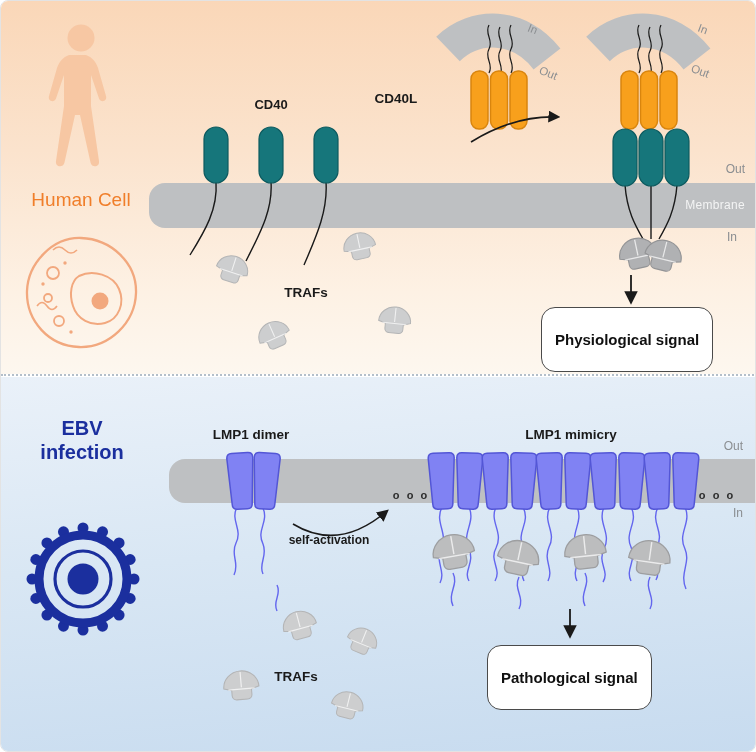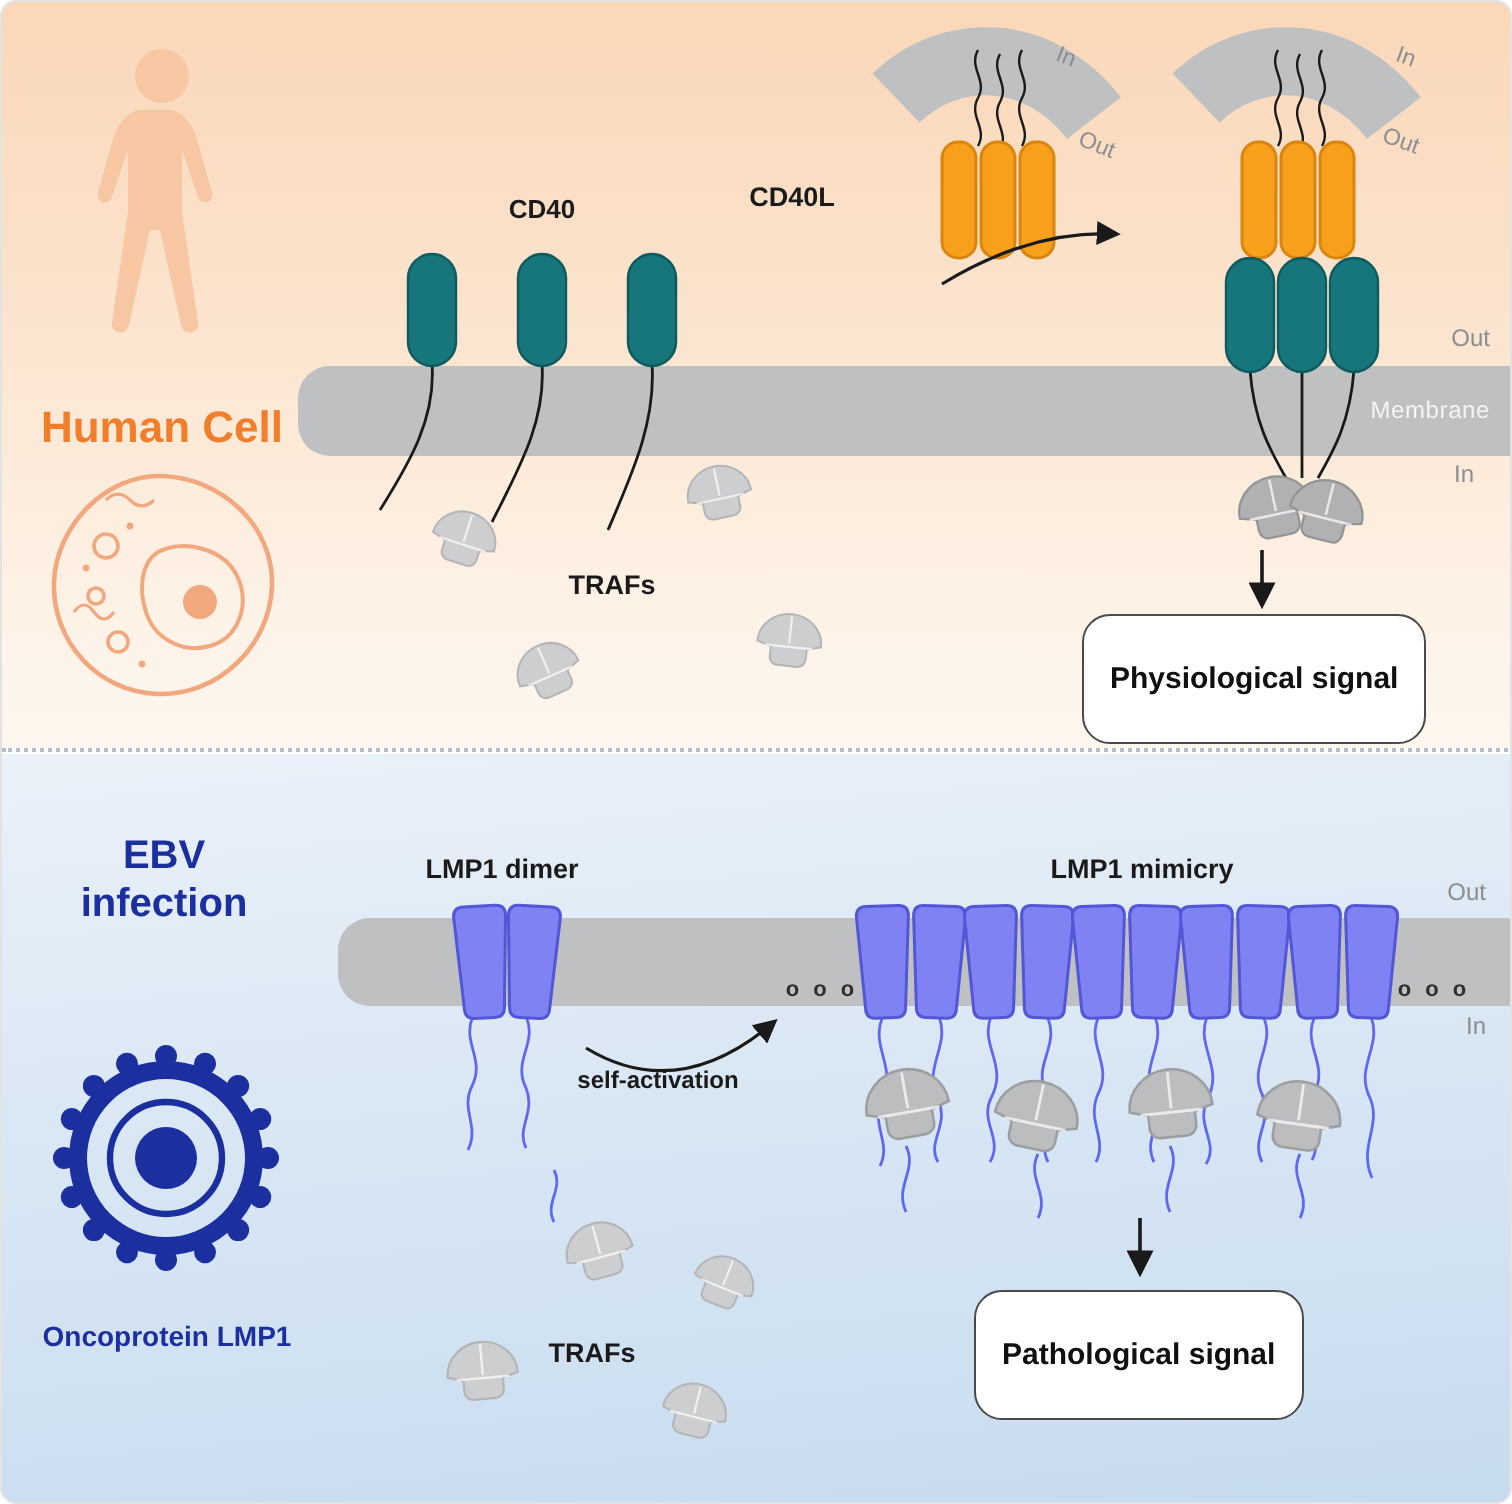--- a/index.html
+++ b/index.html
@@ -15,21 +15,21 @@
   .divider { position:absolute; top:373px; left:0; width:756px; height:3px;
              border-top:2px dotted #b4bfca; }
   svg.layer { position:absolute; left:0; top:0; }
   .lbl { position:absolute; color:#1a1a1a; white-space:nowrap; }
   .b { font-weight:bold; }
   .center { text-align:center; }
   .right { text-align:right; }
   .gray { color:#8b8e91; font-size:12px; }
   .tiny { font-size:11.5px; }
   .membrane-name { color:rgba(255,255,255,0.82); font-size:12px; letter-spacing:0.3px; }
-  .title-orange { color:#f07e2a; font-size:22px; font-weight:bold;margin-top:12px; }
+  .title-orange { color:#f07e2a; font-size:19px; font-weight:normal; }
   .title-navy { color:#1b2f9e; font-size:20px; font-weight:bold; }
   .cap-navy { color:#1b2f9e; font-size:13.5px; font-weight:bold; }
   .signal-box { position:absolute; background:#ffffff; border:1.6px solid #4a4a4a;
                 border-radius:14px; padding:23px 13px; font-weight:bold; font-size:15px;
                 color:#101010;text-align:right; }
   .ooo { font-size:11px; font-weight:bold; color:#2e2e2e; letter-spacing:2px;margin-top:14px; }
 </style>
 </head>
 <body>
 
@@ -254,21 +254,20 @@
         <use href="#trafB" transform="translate(362,262) rotate(22) scale(0.95)" fill="#cdcecf" stroke="#b4b5b6" stroke-width="1"></use>
         <use href="#trafB" transform="translate(240,306) rotate(-5) scale(1.1)" fill="#cdcecf" stroke="#b4b5b6" stroke-width="1"></use>
         <use href="#trafB" transform="translate(347,326) rotate(14)" fill="#cdcecf" stroke="#b4b5b6" stroke-width="1"></use>
       </g>
 
       <path d="M569,232 L569,259" fill="none" stroke="#1a1a1a" stroke-width="1.8" marker-end="url(#arrowB)"></path>
     </svg>
 
     <div class="lbl title-navy center" style="left:0px;top:64px;width:162px">infection</div>
     <div class="lbl title-navy center" style="left:0px;top:40px;width:162px">EBV</div>
-    <div class="lbl cap-navy center" style="left:0px;top:283px;width:165px;font-size:14px">Oncoprotein LMP1</div>
 
     <div class="lbl b center" style="left:195px;top:50px;width:110px;font-size:13.5px">LMP1 dimer</div>
     <div class="lbl b center" style="left:495px;top:50px;width:150px;font-size:13.5px">LMP1 mimicry</div>
     <div class="lbl center" style="left:268px;top:156px;width:120px;font-size:12px;font-weight:600">self-activation</div>
     <div class="lbl b center" style="left:250px;top:292px;width:90px;font-size:13.5px">TRAFs</div>
 
     <div class="lbl gray right" style="left:650px;top:62px;width:92px">Out</div>
     <div class="lbl gray right" style="left:660px;top:129px;width:82px">In</div>
 
     <div class="lbl ooo center" style="left:388px;top:98px;width:44px">o o o</div>

